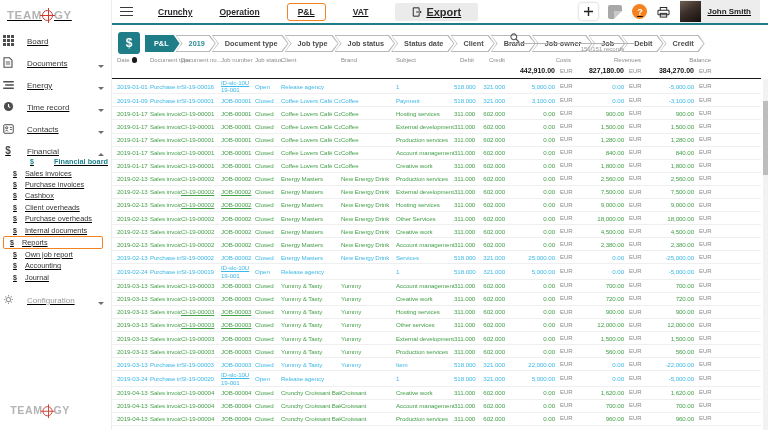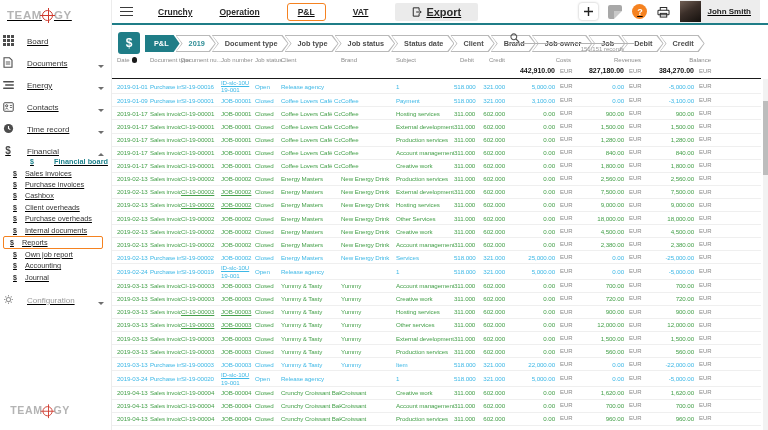--- a/index.html
+++ b/index.html
@@ -139,38 +139,38 @@
             <rect x="2" y="4.2" width="9" height="1.6" rx=".8"></rect>
             <rect x="0" y="7.4" width="11" height="1.6" rx=".8"></rect>
           </svg>
       </span>
       <span class="slabel">Energy</span>
       <span class="caret"></span>
     </div>
 
     <div class="sitem">
       <span class="sicon">
+        <svg width="11" height="11" viewBox="0 0 12 12" fill="none" stroke="#4d4d4d" stroke-width="1.1">
+            <circle cx="6" cy="6" r="5" fill="#4d4d4d" stroke="none"></circle>
+            <path d="M6 3.2V6L8 7.2" stroke="#fff" stroke-width="1.2"></path>
+          </svg>
+      </span>
+      <span class="slabel">Time record</span>
+      <span class="caret"></span>
+    </div>
+
+    <div class="sitem">
+      <span class="sicon">
         <svg width="11" height="10" viewBox="0 0 12 11" fill="none" stroke="#4d4d4d" stroke-width="1.1">
             <rect x=".8" y=".8" width="10.4" height="9.4" rx="1"></rect>
             <circle cx="4" cy="4.2" r="1.2"></circle>
             <path d="M2.4 8.2 C2.6 6.8 5.4 6.8 5.6 8.2 M7.5 3.8H9.8 M7.5 6H9.8" stroke-width=".9"></path>
           </svg>
       </span>
       <span class="slabel">Contacts</span>
-      <span class="caret"></span>
-    </div>
-
-    <div class="sitem">
-      <span class="sicon">
-        <svg width="11" height="11" viewBox="0 0 12 12" fill="none" stroke="#4d4d4d" stroke-width="1.1">
-            <circle cx="6" cy="6" r="5" fill="#4d4d4d" stroke="none"></circle>
-            <path d="M6 3.2V6L8 7.2" stroke="#fff" stroke-width="1.2"></path>
-          </svg>
-      </span>
-      <span class="slabel">Time record</span>
       <span class="caret"></span>
     </div>
 
     <div class="sitem">
       <span class="sicon">
           <span class="dollar-glyph">$</span>
         </span>
       <span class="slabel">Financial</span>
       <span class="caret up"></span>
     </div>

